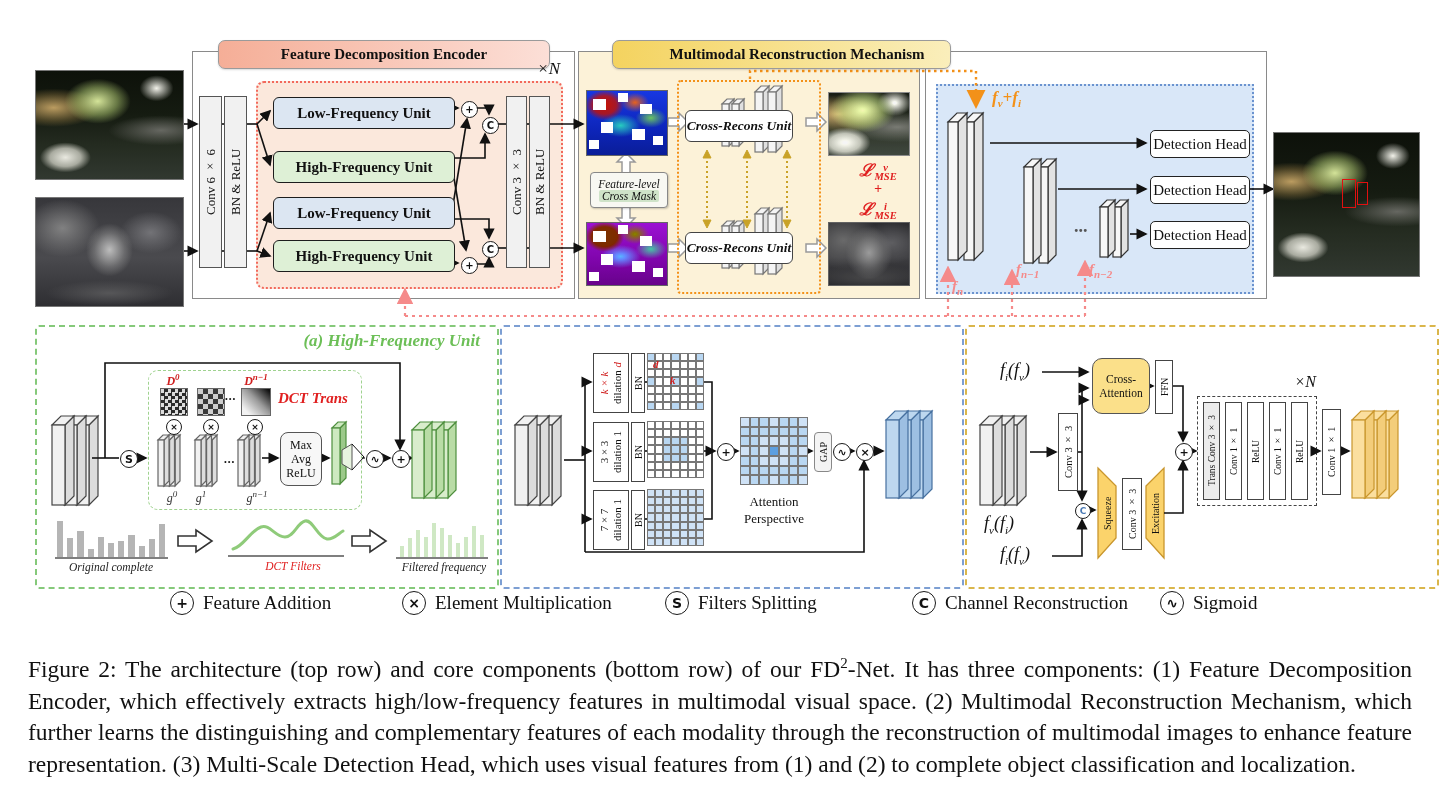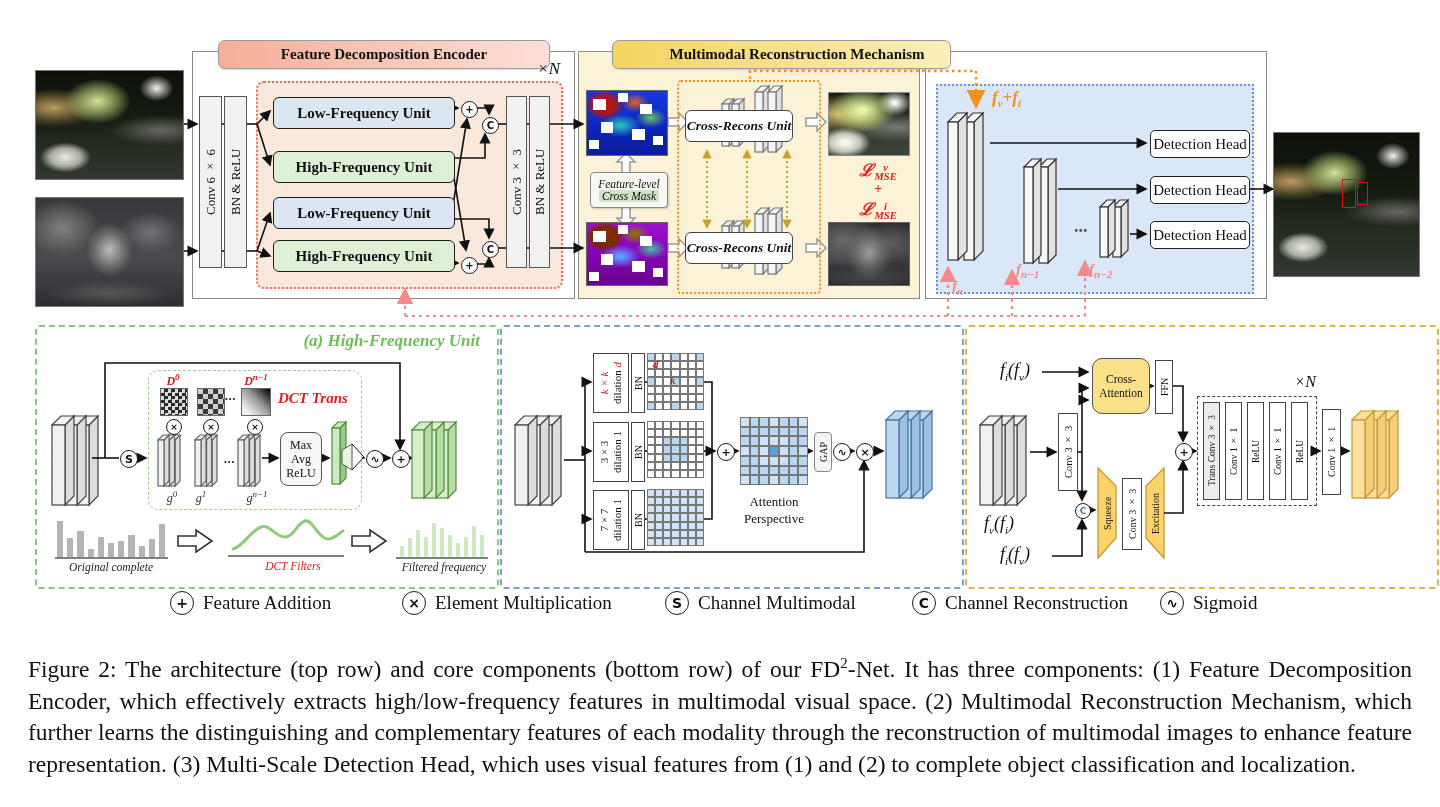--- a/index.html
+++ b/index.html
@@ -722,21 +722,21 @@
   <div class="legitem" style="left:170px;top:590px;">
     <span class="legcirc">+</span>
     <span class="leglab">Feature Addition</span>
     </div>
   <div class="legitem" style="left:402px;top:590px;">
     <span class="legcirc">×</span>
     <span class="leglab">Element Multiplication</span>
     </div>
   <div class="legitem" style="left:665px;top:590px;">
     <span class="legcirc">S</span>
-    <span class="leglab">Channel Multimodal</span>
+    <span class="leglab">Filters Splitting</span>
     </div>
   <div class="legitem" style="left:912px;top:590px;">
     <span class="legcirc">C</span>
     <span class="leglab">Channel Reconstruction</span>
     </div>
   <div class="legitem" style="left:1160px;top:590px;">
     <span class="legcirc">∿</span>
     <span class="leglab">Sigmoid</span>
     </div>
 

